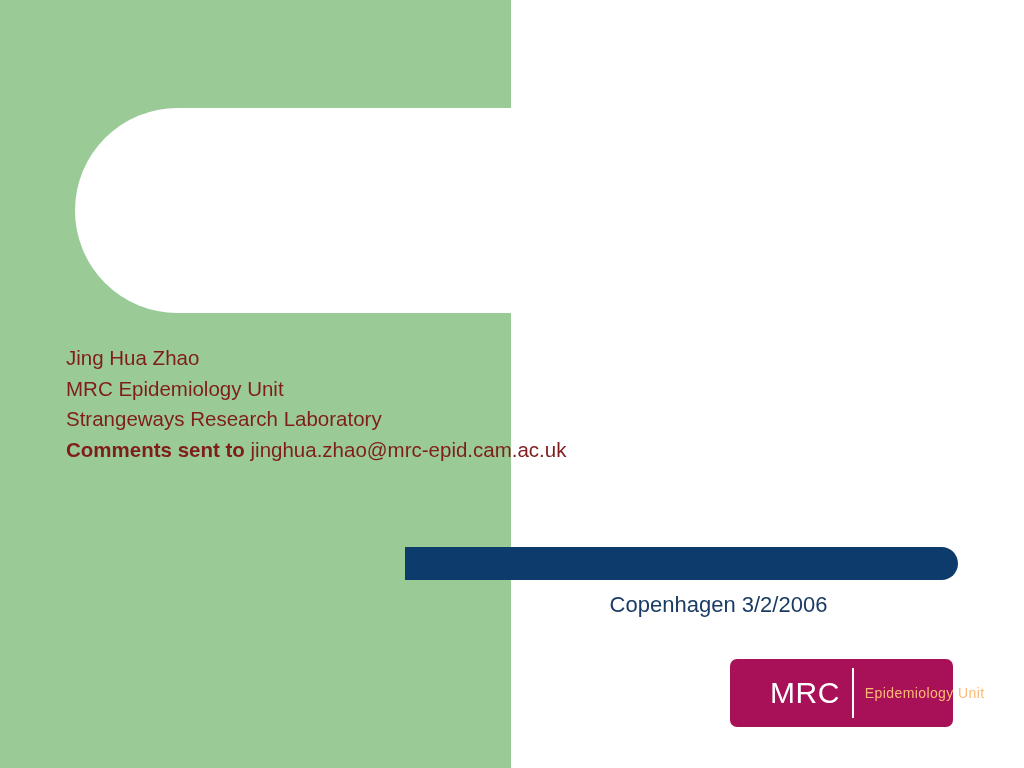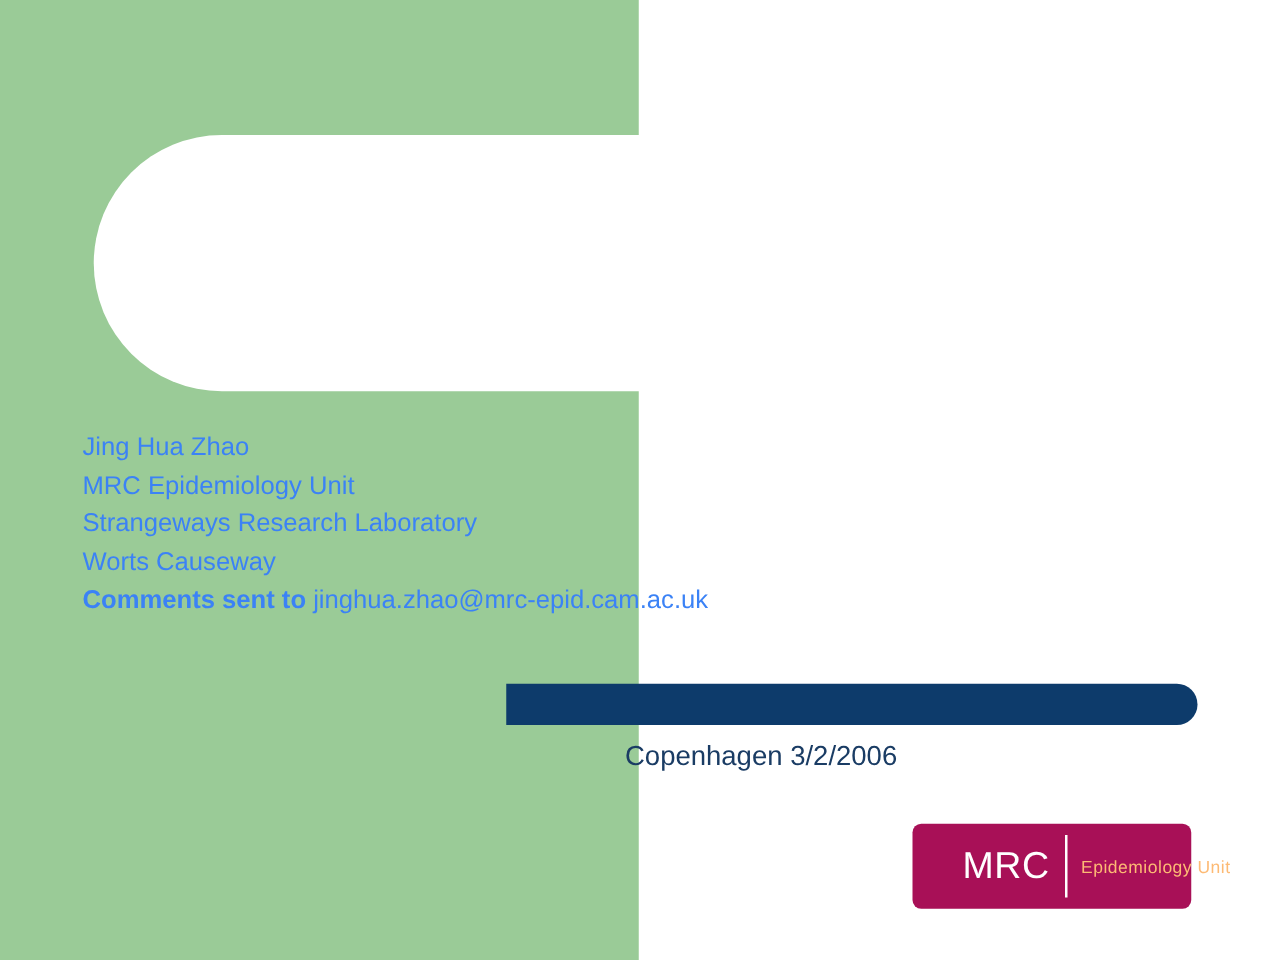--- a/index.html
+++ b/index.html
@@ -67,21 +67,21 @@
   }
 
   
   .address-block {
     position: absolute;
     left: 66px;
     top: 343px;
     width: 700px;
     font-size: 20.5px;
     line-height: 30.6px;
-    color: #3b82f6;
+    color: #7f1d1d;
     font-family: "Liberation Sans", sans-serif;
     white-space: nowrap;
   }
   .address-line {
     display: block;
   }
   .comments-label {
     font-weight: bold;
   }
   .comments-email {
@@ -101,21 +101,21 @@
     border-top-left-radius: 0;
     border-bottom-left-radius: 0;
   }
 
   
   .venue-date {
     position: absolute;
     left: 500px;
     top: 592px;
     width: 437px;
-    text-align: left;
+    text-align: center;
     font-size: 22px;
     color: #1A3C64;
     font-family: "Liberation Sans", sans-serif;
     white-space: nowrap;
   }
 
   
   .mrc-logo {
     position: absolute;
     left: 730px;
@@ -159,21 +159,20 @@
 
   <div class="green-panel"></div>
 
   <div class="title-banner"></div>
 
 
   <div class="address-block">
     <span class="address-line">Jing Hua Zhao</span>
     <span class="address-line">MRC Epidemiology Unit</span>
     <span class="address-line">Strangeways Research Laboratory</span>
-    <span class="address-line">Worts Causeway</span>
     <span class="address-line"><span class="comments-label">Comments sent to</span><span class="comments-email"> jinghua.zhao@mrc-epid.cam.ac.uk</span></span>
   </div>
 
   <div class="navy-bar"></div>
 
   <div class="venue-date">Copenhagen 3/2/2006</div>
 
   <div class="mrc-logo">
     <span class="mrc-mark">MRC</span>
     <span class="mrc-divider"></span>

